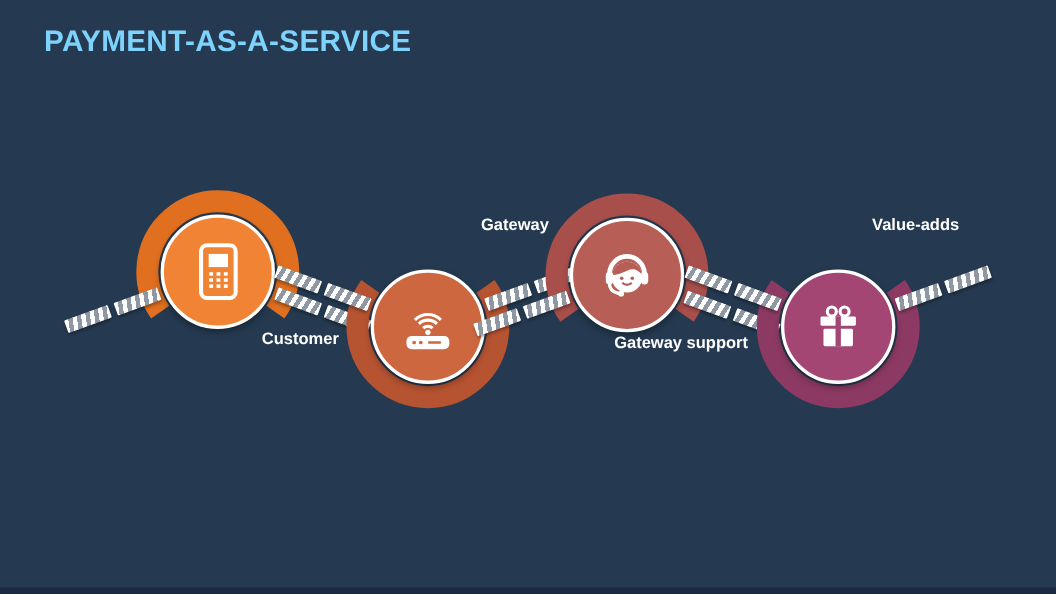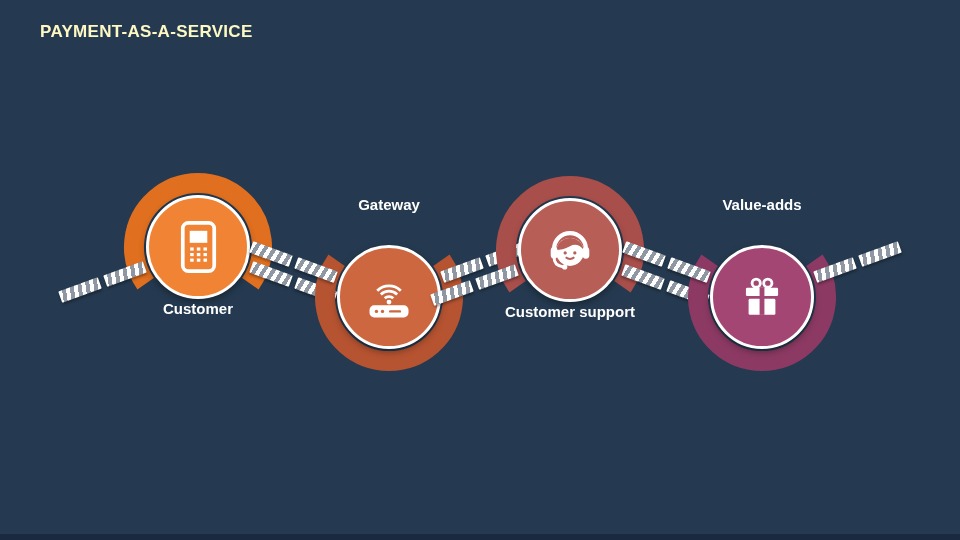--- a/index.html
+++ b/index.html
@@ -3,38 +3,38 @@
 <meta charset="utf-8">
 <style>
   html,body{margin:0;padding:0}
   body{
     width:960px;height:540px;position:relative;overflow:hidden;
     background:#253A50;
     font-family:"Liberation Sans", sans-serif;
   }
   .slide-title{
     position:absolute;left:40px;top:22px;
-    color:#fef9c3;font-size:17px;font-weight:bold;letter-spacing:.3px;
+    color:#7dd3fc;font-size:27px;font-weight:bold;letter-spacing:.3px;
   }
   .bottom-strip{
     position:absolute;left:0;bottom:0;width:960px;height:6px;background:#1A2940;
   }
   .node{position:absolute;width:0;height:0}
   .ring{position:absolute;left:-75px;top:-75px;width:150px;height:150px}
   .ring path{fill:none;stroke:var(--ring);stroke-width:20}
   .gap-top .ring{transform:scaleY(-1)}
   .circle{
     position:absolute;left:-52px;top:-52px;width:104px;height:104px;
     box-sizing:border-box;border:3px solid #fff;border-radius:50%;
     background:var(--circle);
     display:flex;align-items:center;justify-content:center;
     box-shadow:0 3px 7px rgba(0,0,0,.35);
   }
   .label{
-    position:absolute;left:-110px;width:220px;text-align:center;
+    position:absolute;left:-110px;width:220px;text-align:right;
     color:#fff;font-size:15px;font-weight:bold;
   }
   .label.below{top:53px}
   .label.above{top:-101px}
   .stub{
     position:absolute;width:42px;height:12px;border-radius:1px;
     background:repeating-linear-gradient(102deg,#FEFEFE 0 4px,#8E97A2 4px 8px);
     box-shadow:0 2px 3px rgba(0,0,0,.35);
   }
   .gap-bottom .l1{left:-94px;top:21px;transform:rotate(-20deg)}
@@ -116,21 +116,21 @@
       <circle cx="23" cy="31" r="1.7" style="fill:var(--circle)"></circle>
       <circle cx="33" cy="31" r="1.7" style="fill:var(--circle)"></circle>
       <path d="M 23.5 35.5 Q 28 39 32.5 35.5" fill="none" stroke-width="2" style="stroke:var(--circle)"></path>
       <path d="M 11.5 27 A 16.5 16.5 0 0 1 44.5 27" fill="none" stroke="#fff" stroke-width="4.5"></path>
       <rect x="8" y="25" width="7" height="12" rx="3.5" fill="#fff"></rect>
       <rect x="41" y="25" width="7" height="12" rx="3.5" fill="#fff"></rect>
       <path d="M 11.5 35 Q 11 44 21 45.5" fill="none" stroke="#fff" stroke-width="3"></path>
       <circle cx="22.5" cy="45.6" r="2.7" fill="#fff"></circle>
     </svg>
   </div>
-  <div class="label below">Customer support</div>
+  <div class="label below">Gateway support</div>
 </div>
 
 <div class="node gap-top" style="left: 762px; top: 297px; --circle: #A34674; --ring: #8C3A63;">
   <svg class="ring" viewBox="0 0 150 150">
     <path d="M 22.6 111.7 A 64 64 0 1 1 127.4 111.7"></path>
   </svg>
   <span class="stub l1"></span>
   <span class="stub l2"></span>
   <span class="stub r1"></span>
   <span class="stub r2"></span>

